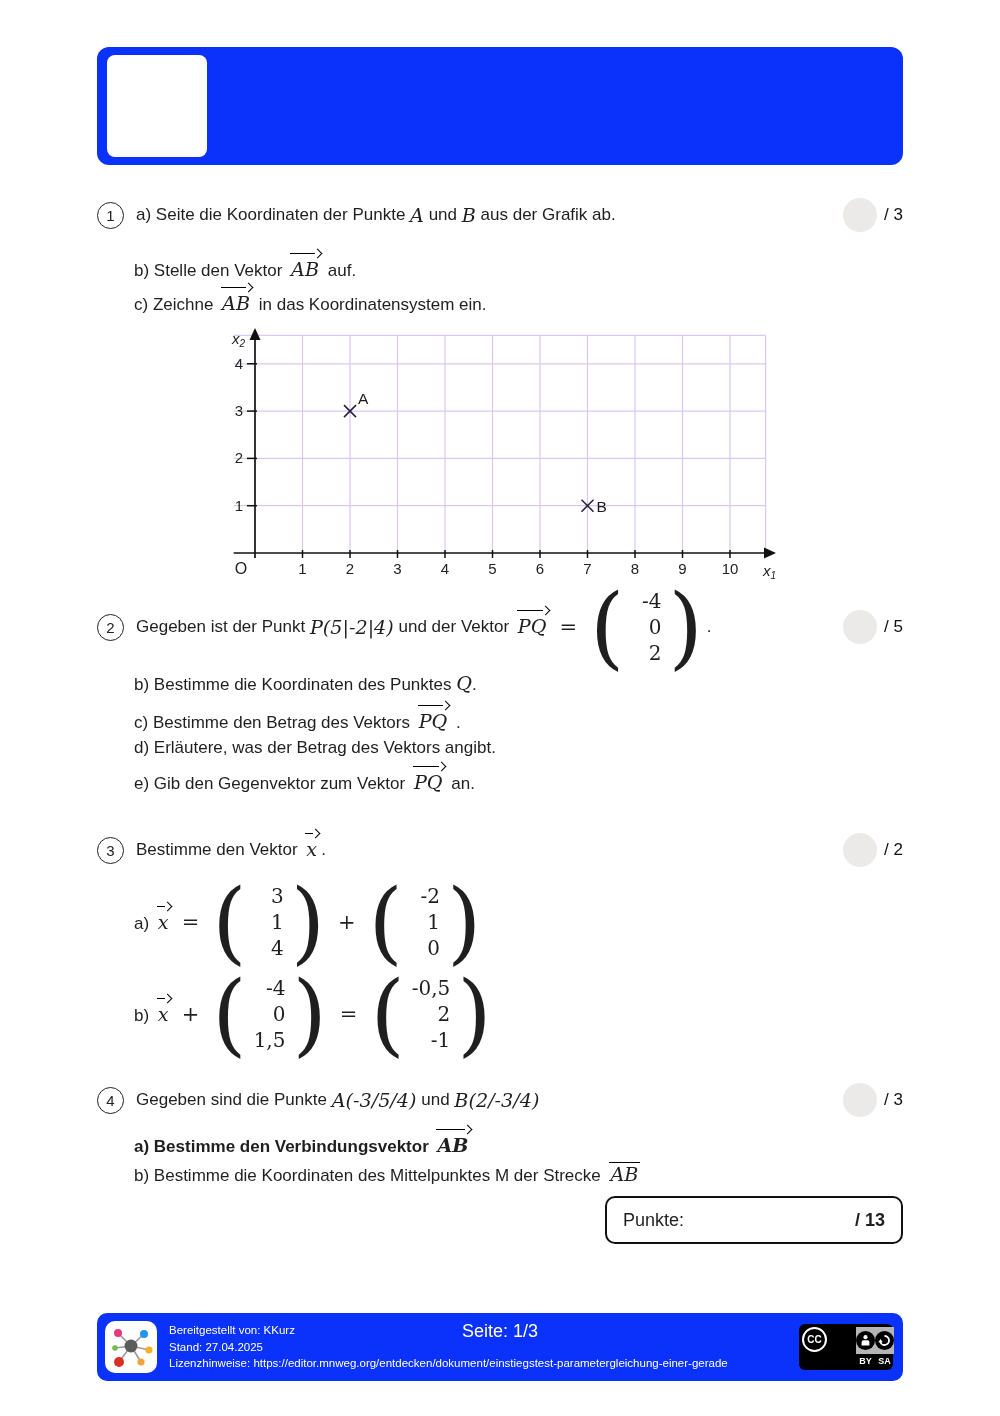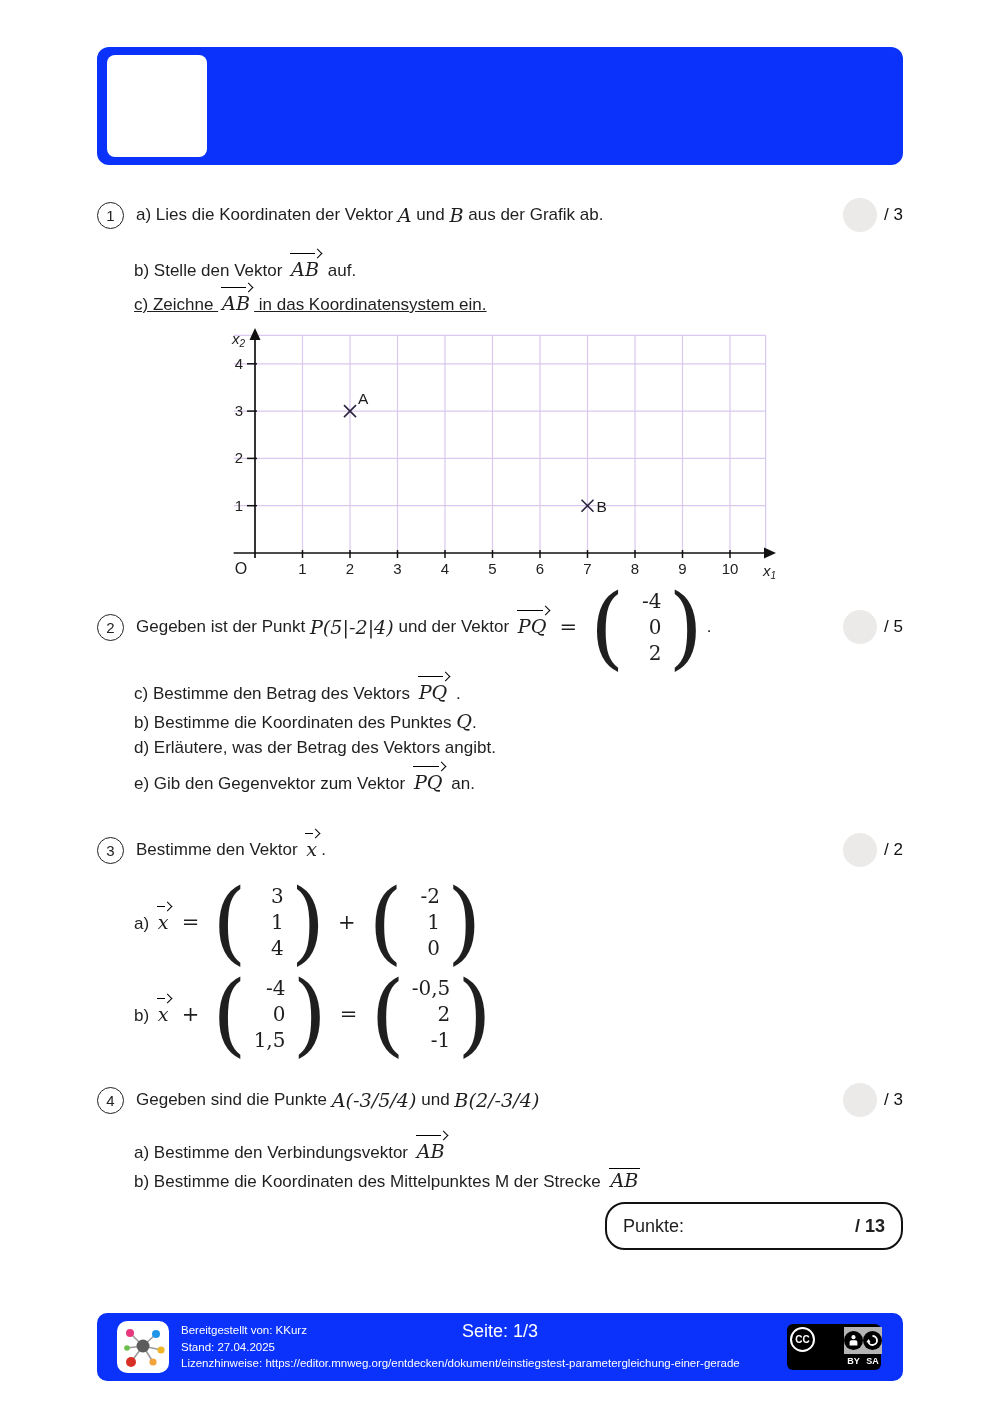--- a/index.html
+++ b/index.html
@@ -36,26 +36,26 @@
 
   .mline{padding-top:9px;}
 
   
   .graph{margin:13px 0 0 131px;}
 
   
   .eq{display:flex;align-items:center;margin-left:37px;font-size:17px;}
 
   
-  .pbox{margin:10px 0 0 auto;width:262px;height:44px;border:2.5px solid #111;border-radius:20px;display:flex;align-items:center;justify-content:space-between;padding:0 16px;box-sizing:content-box;}
+  .pbox{margin:10px 0 0 auto;width:262px;height:44px;border:2.5px solid #111;border-radius:10px;display:flex;align-items:center;justify-content:space-between;padding:0 16px;box-sizing:content-box;}
   .pbox-label{font-size:18px;}
   .pbox-val{font-size:18px;font-weight:bold;}
 
   
-  .ftr{position:absolute;left:97px;top:1313px;width:806px;height:68px;background:var(--blue);border-radius:10px;display:flex;align-items:center;padding:12px;box-sizing:border-box;}
+  .ftr{position:absolute;left:97px;top:1313px;width:806px;height:68px;background:var(--blue);border-radius:10px;display:flex;align-items:center;padding:0;box-sizing:border-box;}
   .ftr-logo{width:52px;height:52px;background:#fff;border-radius:10px;margin-left:8px;flex:0 0 auto;}
   .ftr-txt{margin-left:12px;color:#fff;font-size:11.5px;line-height:1.45;}
   .ftr-page{position:absolute;left:50%;transform:translateX(-50%);top:8px;color:#fff;font-size:18px;}
   .cc{margin-left:auto;margin-right:10px;width:94px;height:46px;background:#000;border-radius:6px;display:flex;padding:3px;box-sizing:border-box;gap:2px;flex:0 0 auto;}
   .cc-left{width:28px;display:flex;align-items:flex-start;justify-content:center;}
   .cc-circle{width:21px;height:21px;border:2px solid #fff;border-radius:50%;color:#fff;font-size:10px;font-weight:bold;display:flex;align-items:center;justify-content:center;}
   .cc-right{flex:1;display:flex;flex-direction:column;margin-left:27px;}
   .cc-gray{flex:1;background:#b5b5b5;display:flex;align-items:center;justify-content:space-evenly;}
   .cc-ico{width:19px;height:19px;border-radius:50%;background:#000;display:flex;align-items:center;justify-content:center;}
   .cc-labels{height:13px;display:flex;justify-content:space-evenly;align-items:center;color:#fff;font-size:9px;font-weight:bold;}
@@ -66,35 +66,35 @@
 
 <div class="content">
 
   <div class="hdr">
     <div class="hdr-logo"></div>
   </div>
 
   <div class="thead" style="margin-top:33px;">
     <span class="circ">1</span>
     <div class="tline">
-      <span class="seg">a) Lies die Koordinaten der Vektor </span>
+      <span class="seg">a) Seite die Koordinaten der Punkte </span>
         <span class="mvar">A</span>
         <span class="seg"> und </span>
         <span class="mvar">B</span>
         <span class="seg"> aus der Grafik ab.</span>
     </div>
     <div class="score">
       <span class="score-dot"></span>
       <span class="score-val">/ 3</span>
     </div>
   </div>
   <div class="sub mline" style="margin-top:19px;">
     <span class="seg">b) Stelle den Vektor </span><span class="vec"><span>AB</span></span><span class="seg"> auf.</span>
   </div>
-  <div class="sub mline" style="margin-top:4px;text-decoration:underline;">
+  <div class="sub mline" style="margin-top:4px;">
     <span class="seg">c) Zeichne </span><span class="vec"><span>AB</span></span><span class="seg"> in das Koordinatensystem ein.</span>
   </div>
 
   <div class="graph">
     <svg width="548" height="252" viewBox="0 0 548 252" font-family="Liberation Sans, sans-serif">
         <line x1="5.625" y1="177.7" x2="537.625" y2="177.7" stroke="#d9c8ef" stroke-width="1.2"></line>
         <line x1="5.625" y1="130.4" x2="537.625" y2="130.4" stroke="#d9c8ef" stroke-width="1.2"></line>
         <line x1="5.625" y1="83.10000000000002" x2="537.625" y2="83.10000000000002" stroke="#d9c8ef" stroke-width="1.2"></line>
         <line x1="5.625" y1="35.80000000000001" x2="537.625" y2="35.80000000000001" stroke="#d9c8ef" stroke-width="1.2"></line>
         <line x1="5.625" y1="7.420000000000016" x2="537.625" y2="7.420000000000016" stroke="#d9c8ef" stroke-width="1.2"></line>
@@ -170,25 +170,25 @@
         </span>
         <span class="bp">)</span>
       </span>
       <span class="seg">.</span>
     </div>
     <div class="score">
       <span class="score-dot"></span>
       <span class="score-val">/ 5</span>
     </div>
   </div>
+  <div class="sub" style="margin-top:6px;">
+    <span class="seg">b) Bestimme die Koordinaten des Punktes </span><span class="mvar">Q</span><span class="seg">.</span>
+  </div>
   <div class="sub mline" style="margin-top:8px;">
     <span class="seg">c) Bestimme den Betrag des Vektors </span><span class="vec"><span>PQ</span></span><span class="seg"> .</span>
-  </div>
-  <div class="sub" style="margin-top:6px;">
-    <span class="seg">b) Bestimme die Koordinaten des Punktes </span><span class="mvar">Q</span><span class="seg">.</span>
   </div>
   <div class="sub" style="margin-top:5px;">
     <span class="seg">d) Erläutere, was der Betrag des Vektors angibt.</span>
   </div>
   <div class="sub mline" style="margin-top:6px;">
     <span class="seg">e) Gib den Gegenvektor zum Vektor </span><span class="vec"><span>PQ</span></span><span class="seg"> an.</span>
   </div>
 
   <div class="thead mline" style="margin-top:30px;">
     <span class="circ">3</span>
@@ -253,21 +253,21 @@
       <span class="seg">Gegeben sind die Punkte </span>
         <span class="mvar">A(-3/5/4)</span>
         <span class="seg"> und </span>
         <span class="mvar">B(2/-3/4)</span>
     </div>
     <div class="score">
       <span class="score-dot"></span>
       <span class="score-val">/ 3</span>
     </div>
   </div>
-  <div class="sub mline" style="margin-top:16px;">
+  <div class="sub mline" style="margin-top:10px;font-weight:bold;">
     <span class="seg">a) Bestimme den Verbindungsvektor </span><span class="vec"><span>AB</span></span>
   </div>
   <div class="sub" style="margin-top:5px;">
     <span class="seg">b) Bestimme die Koordinaten des Mittelpunktes M der Strecke </span><span class="oseg"><span>AB</span></span>
   </div>
 
   <div class="pbox">
     <span class="pbox-label">Punkte:</span>
     <span class="pbox-val">/ 13</span>
   </div>

